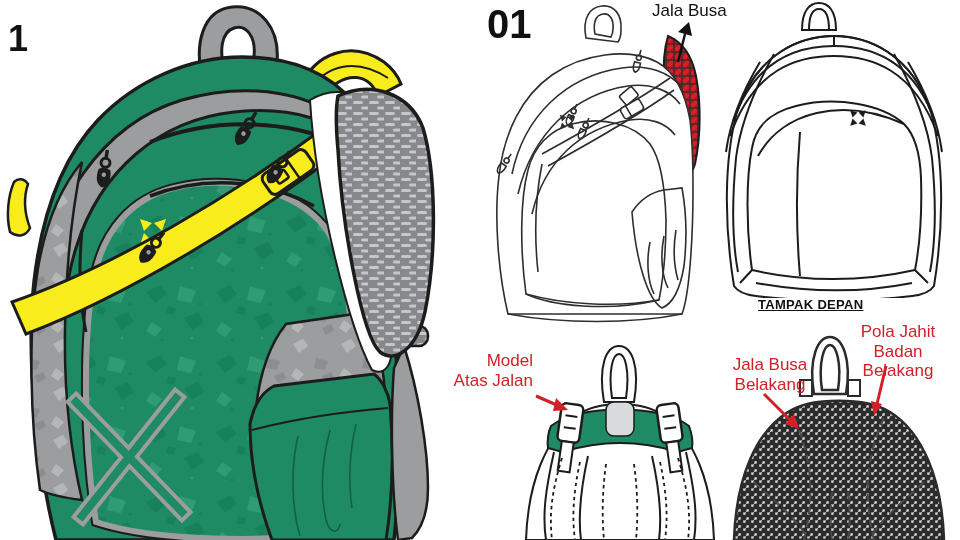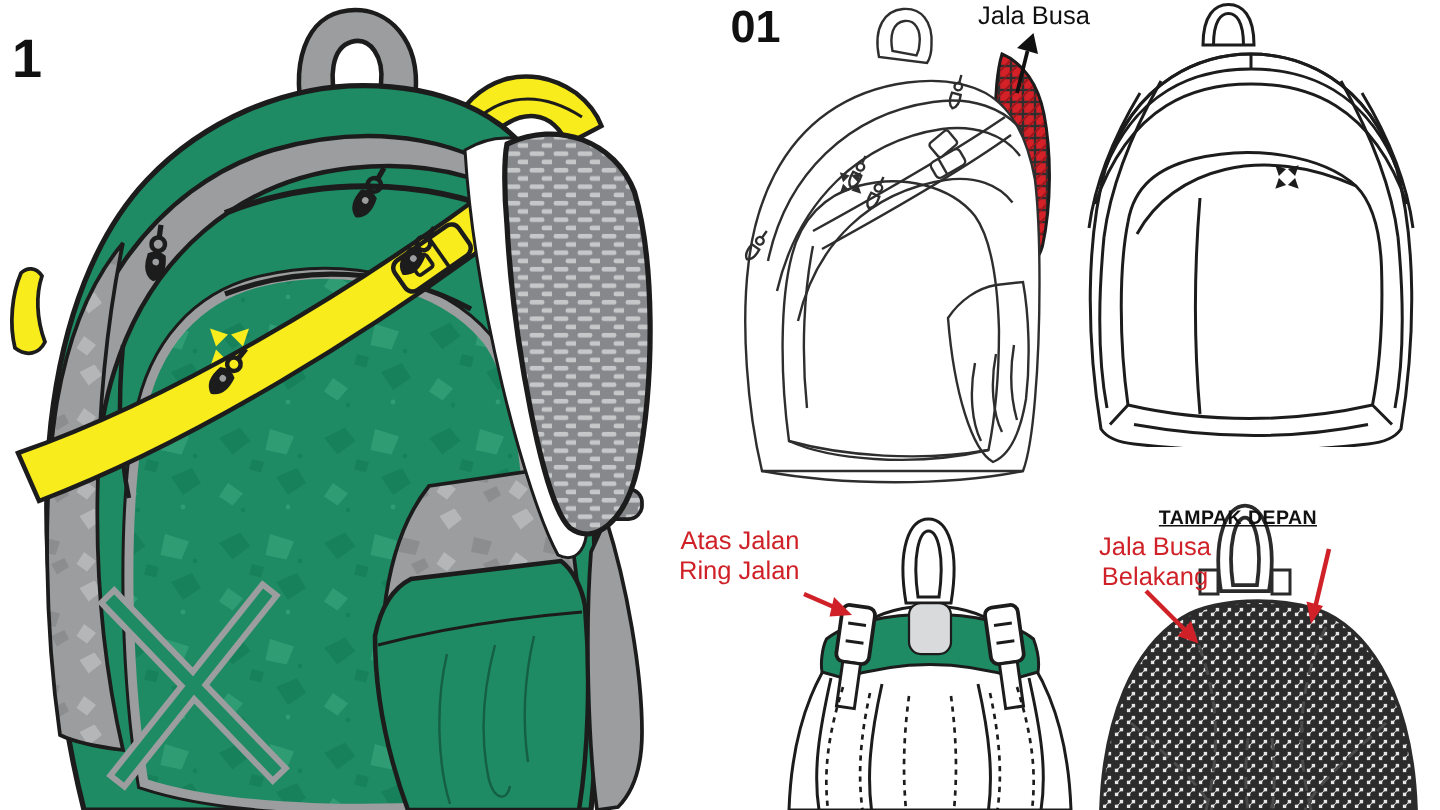--- a/index.html
+++ b/index.html
@@ -1,24 +1,24 @@
 <!DOCTYPE html>
 <html><head>
 <meta charset="utf-8">
 <style>
   html,body{margin:0;padding:0;}
   #canvas{position:relative;width:960px;height:540px;background:#ffffff;overflow:hidden;
           font-family:"Liberation Sans", sans-serif;}
   .abs{position:absolute;}
   .fig-num{color:#111;font-weight:bold;}
   #num-left{left:8px;top:18px;font-size:36px;}
-  #num-right{left:487px;top:2px;font-size:30px;}
+  #num-right{left:487px;top:2px;font-size:40px;}
   #lbl-jala-busa{left:652px;top:1px;font-size:17px;color:#111;}
-  #lbl-tampak{left:758px;top:297px;width:120px;text-align:right;font-size:13px;
-              font-weight:bold;color:#111;text-decoration:underline;letter-spacing:.3px;margin-top:40px;}
+  #lbl-tampak{left:758px;top:297px;width:120px;text-align:left;font-size:13px;
+              font-weight:bold;color:#111;text-decoration:underline;letter-spacing:.3px;}
   .red-note{color:#cf2127;font-size:17px;line-height:19.5px;}
   #note-model{left:413px;top:351px;width:120px;text-align:right;}
   #note-jala-blk{left:724px;top:355px;width:92px;text-align:center;}
   #note-pola{left:836px;top:322px;width:124px;text-align:center;}
   .red-note span{display:block;}
   svg{display:block;}
 </style>
 </head>
 <body>
 
@@ -312,23 +312,27 @@
   </svg>
 
   <div class="abs fig-num" id="num-left">1</div>
   <div class="abs fig-num" id="num-right">01</div>
 
   <div class="abs" id="lbl-jala-busa">Jala Busa</div>
 
   <div class="abs" id="lbl-tampak">TAMPAK DEPAN</div>
 
   <div class="abs red-note" id="note-model">
+    <span>Model</span>
     <span>Atas Jalan</span>
-    <span>Ring Jalan</span>
   </div>
 
   <div class="abs red-note" id="note-jala-blk">
     <span>Jala Busa</span>
     <span>Belakang</span>
   </div>
 
+  <div class="abs red-note" id="note-pola">
+    <span>Pola Jahit</span>
+    <span>Badan Belakang</span>
+  </div>
 
 </div>
 
 </body></html>

